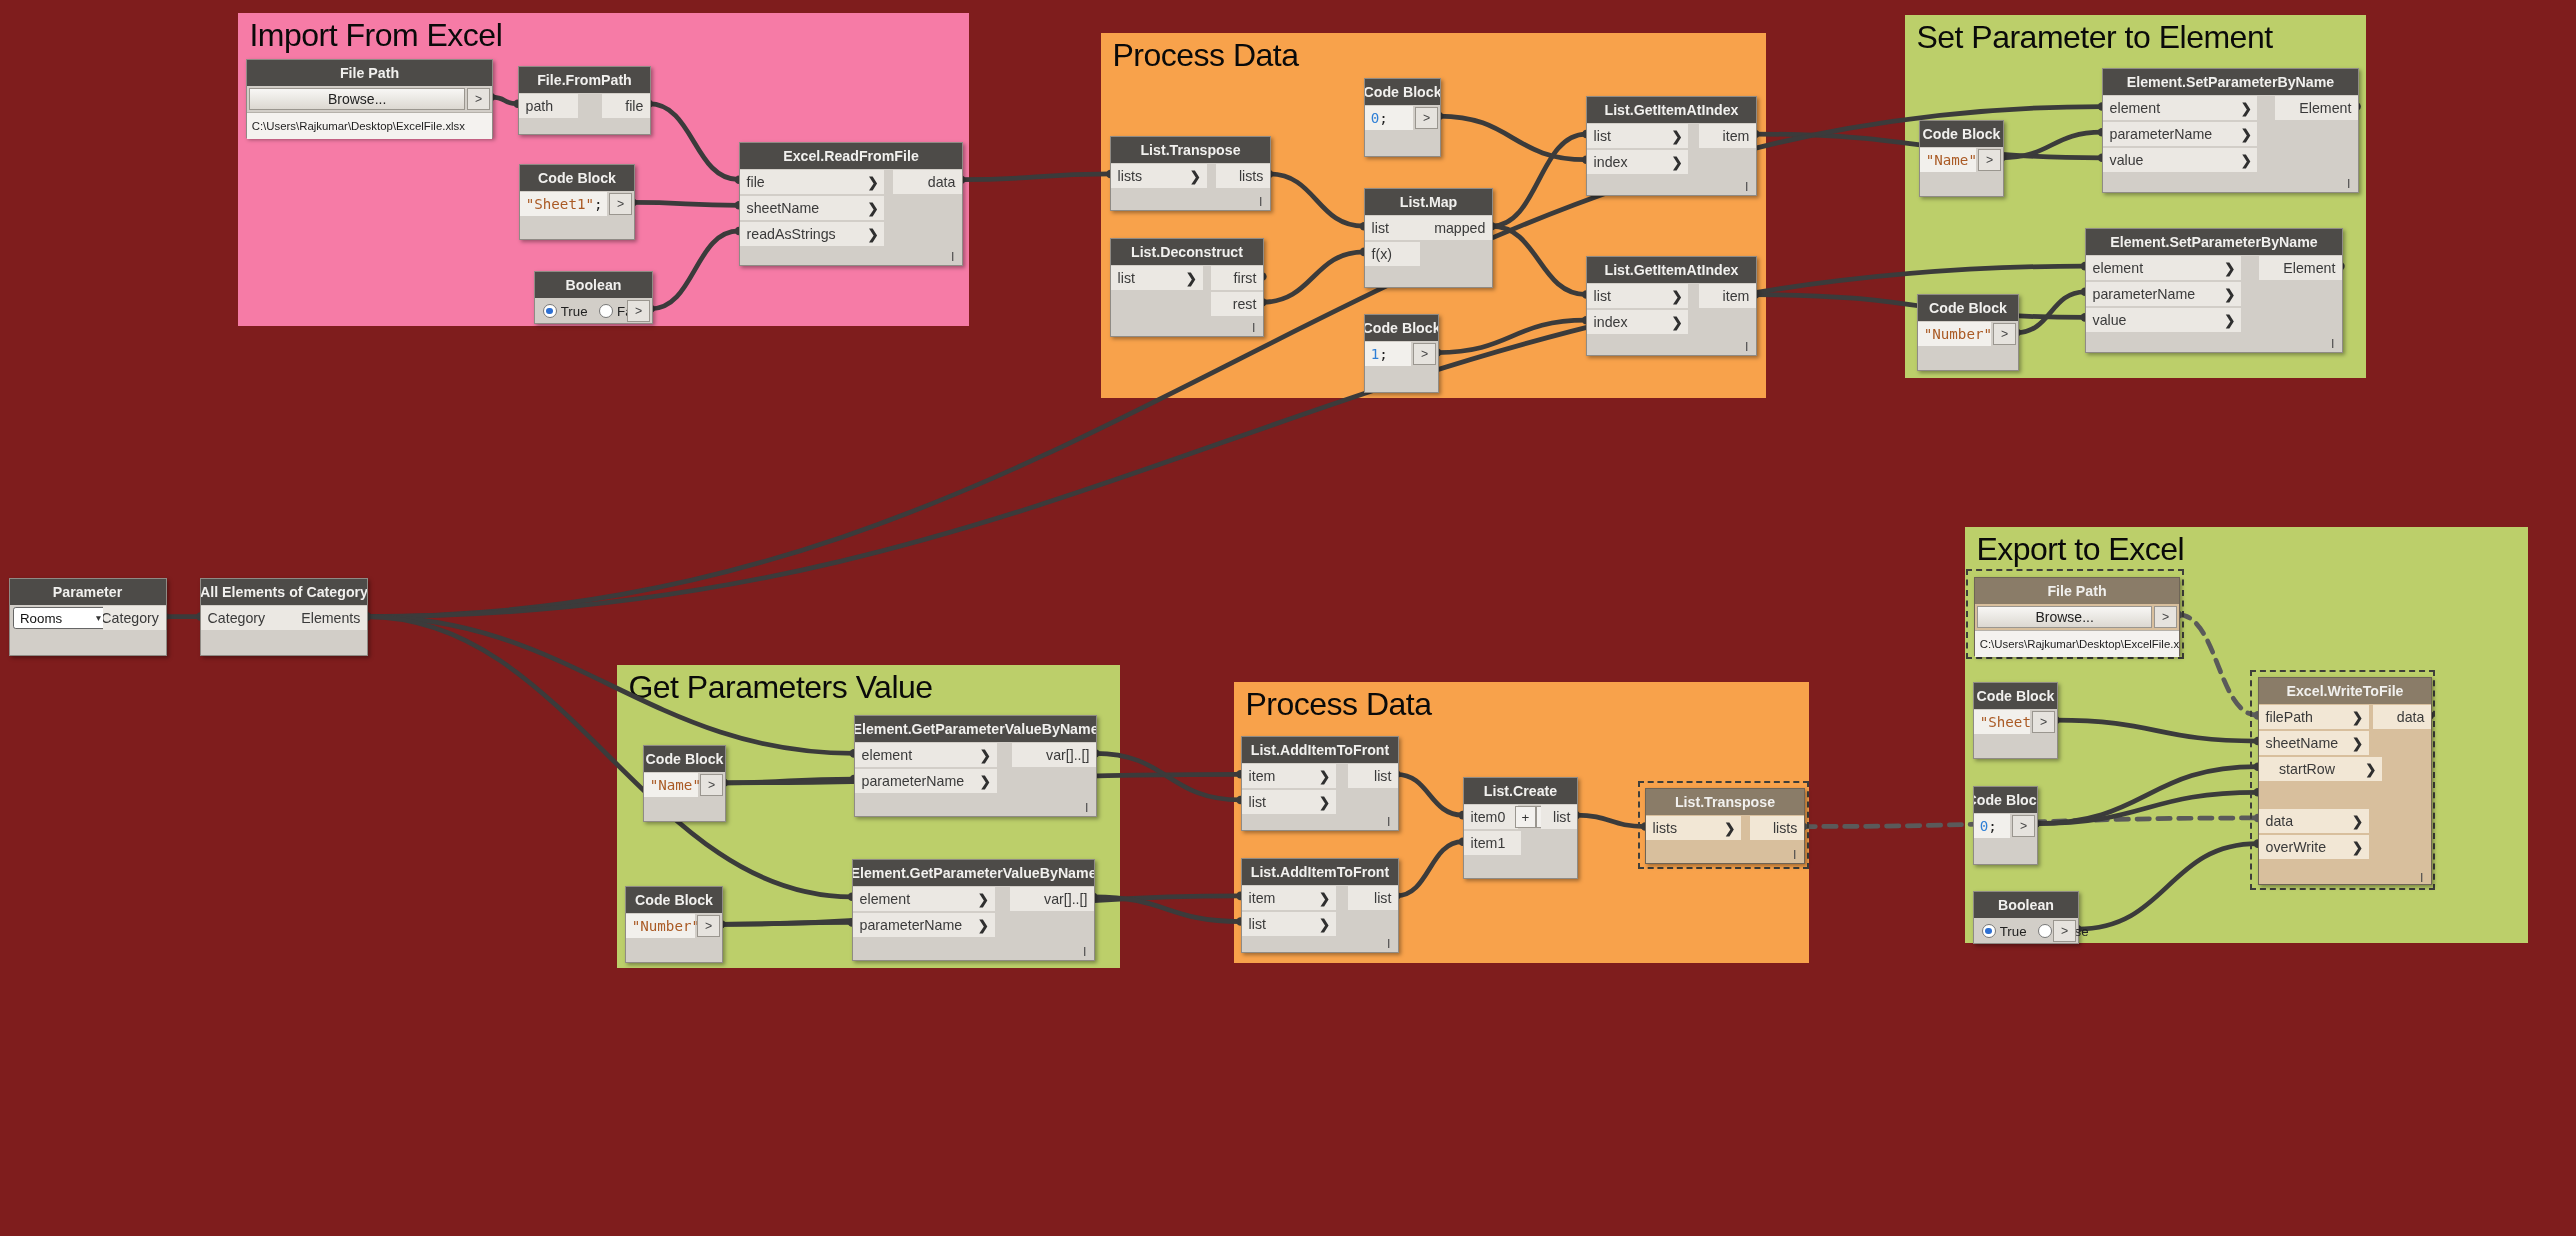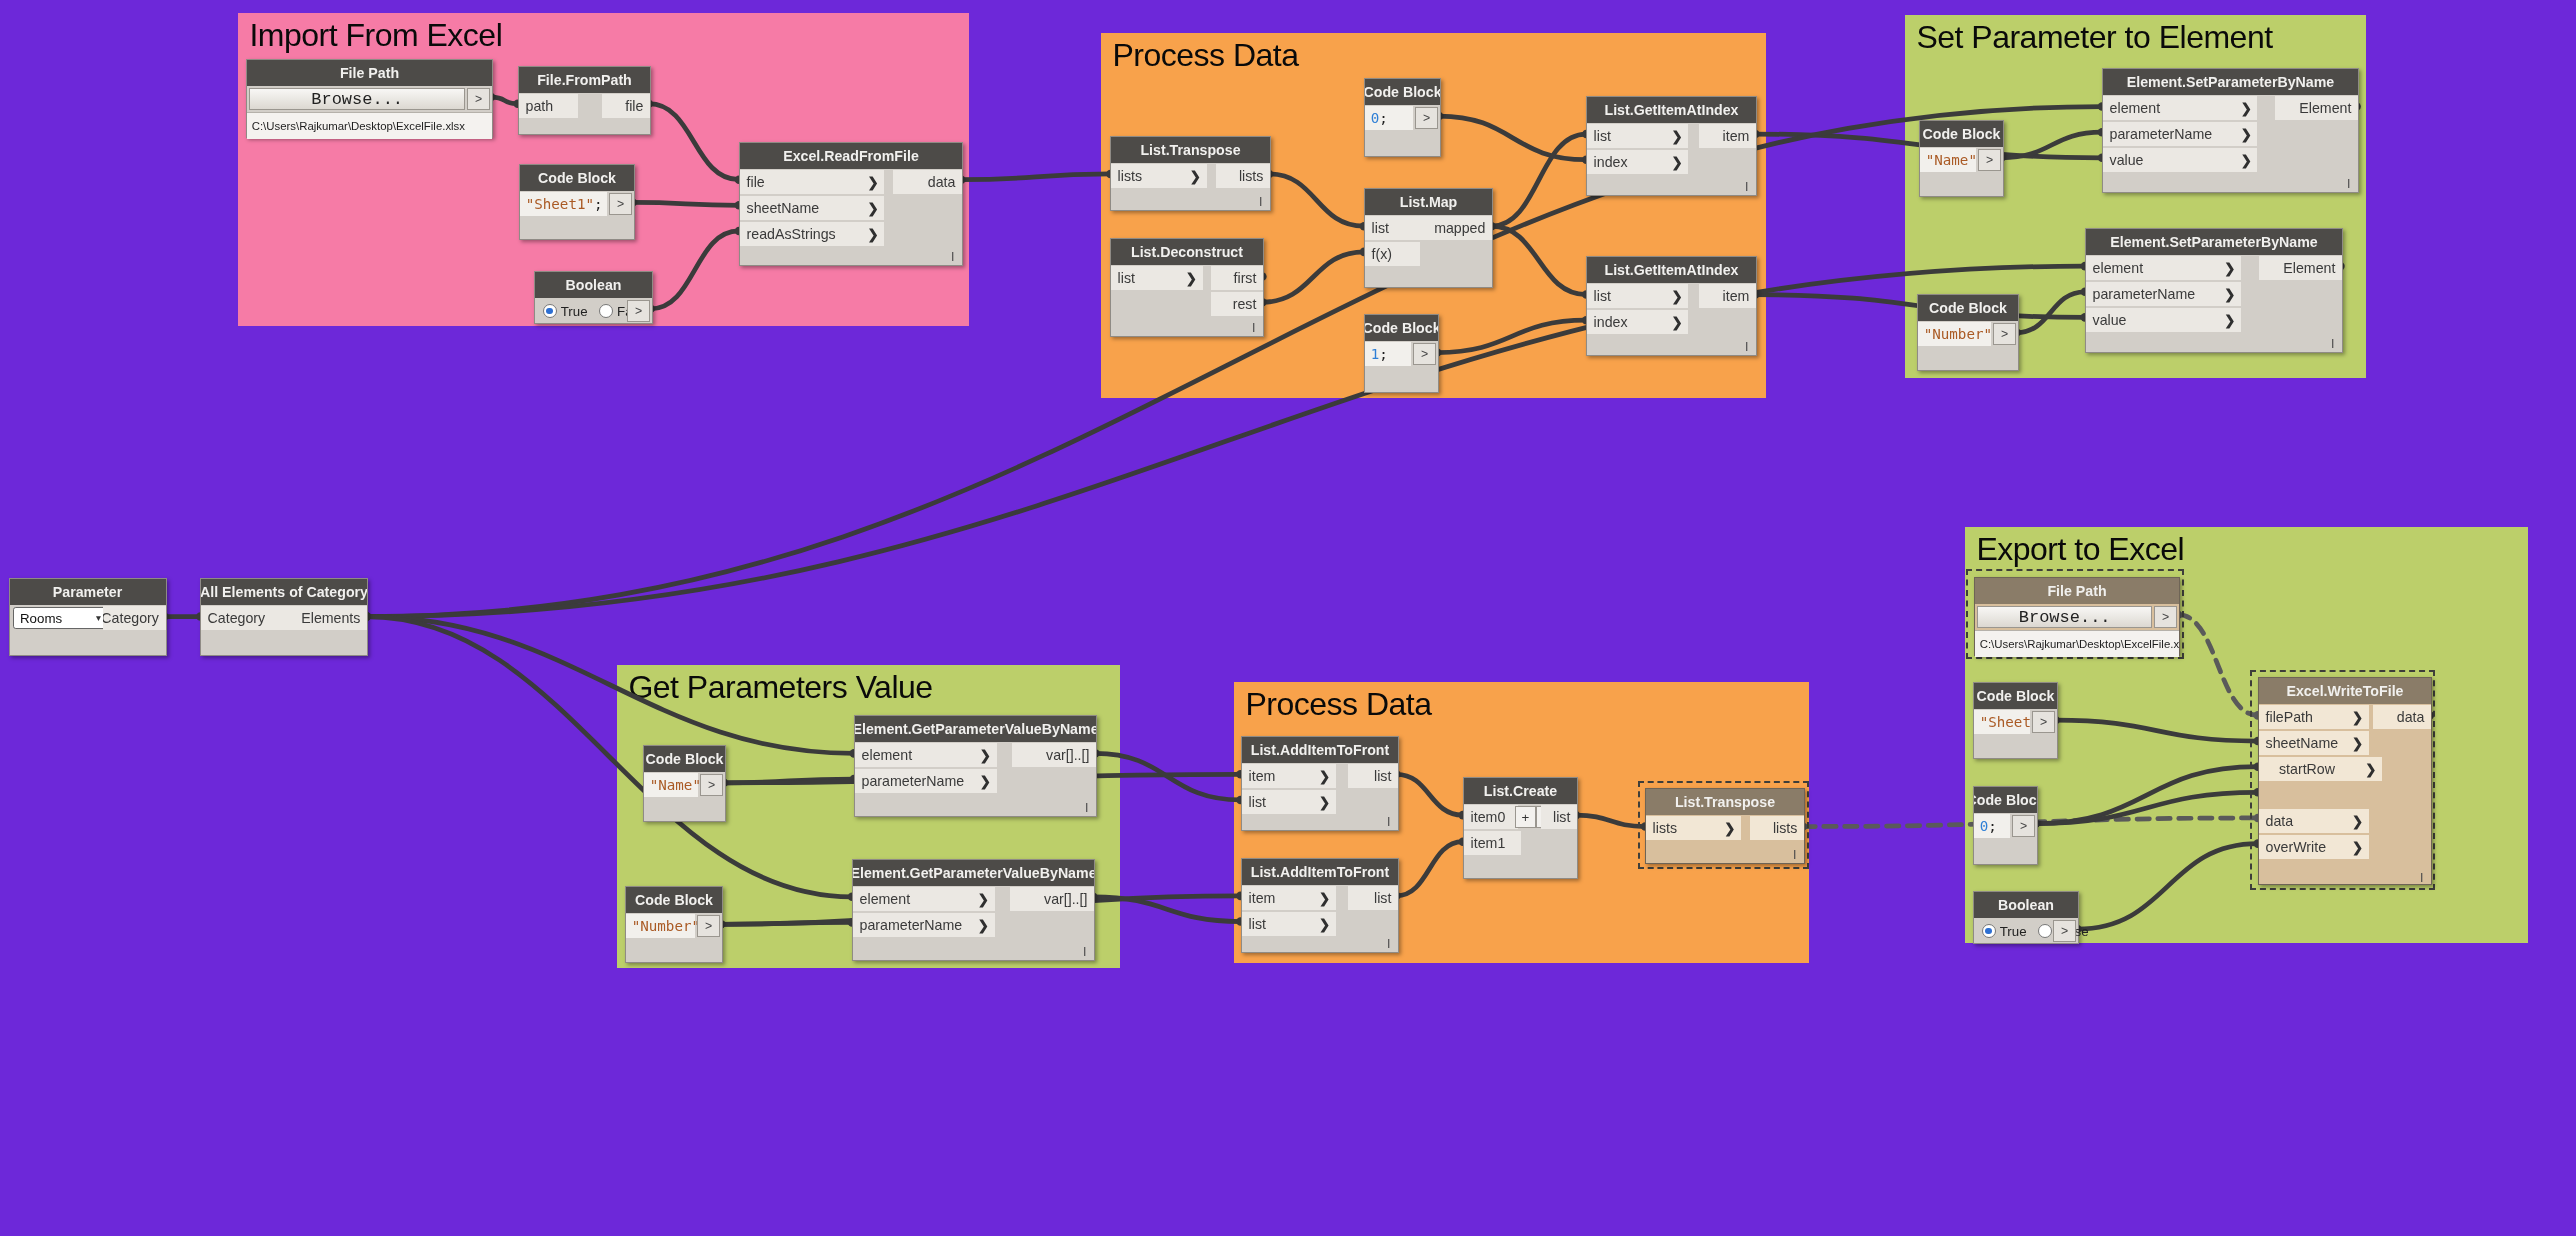--- a/index.html
+++ b/index.html
@@ -1,16 +1,16 @@
 <!DOCTYPE html>
 <html style="font-size:15px"><head>
 <meta charset="utf-8">
 <style>
   html,body{margin:0;padding:0;background:#000;}
-  #canvas{position:relative;width:2576px;height:1237px;background:#6d28d9;overflow:hidden;
+  #canvas{position:relative;width:2576px;height:1237px;background:#7f1d1d;overflow:hidden;
           font-family:"Liberation Sans",sans-serif;}
   .group{position:absolute;z-index:1;}
   .group-title{position:absolute;left:11.4px;top:3.8px;font-size:32px;font-weight:400;
                color:#0a0a0a;letter-spacing:-0.5px;white-space:nowrap;}
   #wires{position:absolute;left:0;top:0;z-index:2;}
   .node{position:absolute;z-index:3;background:#d2cec8;border:0.9px solid #8f8b85;
         box-shadow:1.9px 1.9px 3.8px rgba(0,0,0,0.35);}
   .node.selected{background:#d8bf9d;border-color:#6e6456;}
   .node-header{height:26px;background:#4d4b48;color:#f1f0ee;font-size:14.2px;font-weight:600;
                display:flex;align-items:center;justify-content:center;white-space:nowrap;overflow:hidden;}
@@ -24,21 +24,21 @@
   .chev{margin-left:auto;padding:0 5.7px;font-size:13.3px;color:#2f2f2f;font-weight:700;}
   .gtbtn{position:absolute;right:1.9px;top:1.9px;bottom:1.9px;width:21px;background:#e6e3de;
          border:0.9px solid #9a968f;display:flex;align-items:center;justify-content:center;
          font-size:12.3px;color:#444;}
   .codecell{position:absolute;left:0;top:0.9px;bottom:0.9px;right:26.6px;background:#f2f0ec;
             display:flex;align-items:center;padding-left:5.7px;
             font-family:"DejaVu Sans Mono",monospace;font-size:14.2px;}
   .tok-str{color:#aa5a24;} .tok-num{color:#2e7fd6;} .tok-pun{color:#1e1e1e;}
   .browsebtn{position:absolute;left:1.9px;top:1.9px;bottom:1.9px;right:26.6px;
              background:linear-gradient(#f8f7f5,#dcd8d1);border:0.9px solid #9a968f;
-             display:flex;align-items:center;justify-content:center;font-size:17px;color:#222;font-family:Liberation Mono, monospace;}
+             display:flex;align-items:center;justify-content:center;font-size:14px;color:#222;}
   .pathrow{display:flex;align-items:center;padding-left:4.7px;font-size:11.4px;color:#1e1e1e;
            background:#f4f2ef;border-top:0.9px solid #b5b1aa;overflow:hidden;white-space:nowrap;}
   .boolrow{display:flex;align-items:center;gap:3.8px;padding-left:7.6px;}
   .radio{width:12.3px;height:12.3px;border-radius:50%;border:0.9px solid #777;background:#fff;
          display:inline-flex;align-items:center;justify-content:center;flex:0 0 auto;}
   .radio.sel::after{content:"";width:6.6px;height:6.6px;border-radius:50%;background:#2d6fd2;}
   .boollabel{font-size:13.3px;color:#222;margin-right:7.6px;}
   .dropdown{position:absolute;left:3.8px;top:1.9px;bottom:1.9px;width:56%;background:#fff;
             border:0.9px solid #666;border-radius:2.8px;display:flex;align-items:center;
             padding-left:5.7px;font-size:13.3px;color:#111;}

